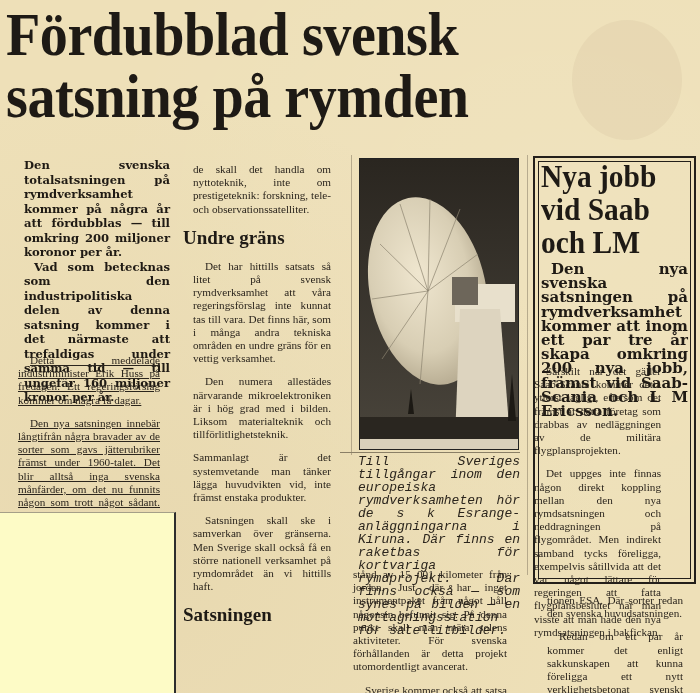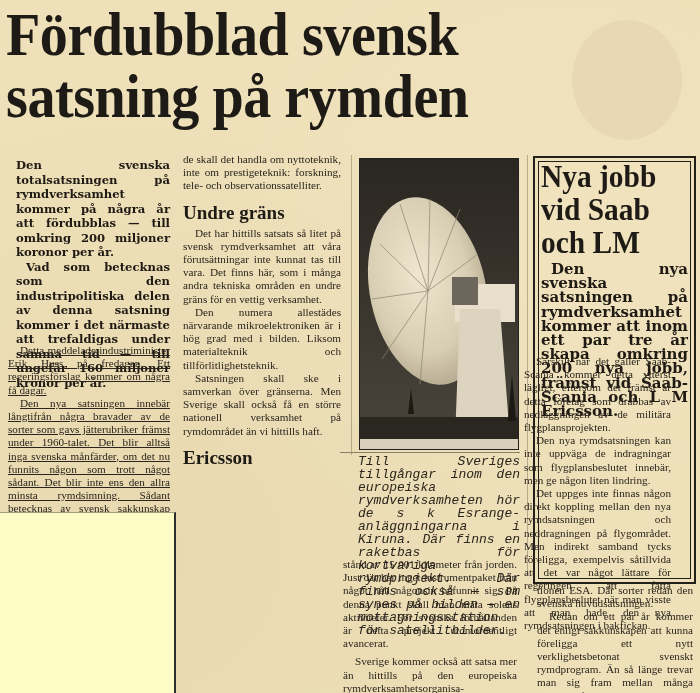--- a/index.html
+++ b/index.html
@@ -24,27 +24,27 @@
     position: absolute; left: 6px; top: 4px; width: 600px;
     font-family: "Liberation Serif", serif; font-weight: bold;
     font-size: 61px; line-height: 62px; letter-spacing: -0.5px;
     color: #1e1a15; transform: scaleX(0.92); transform-origin: left top;
   }
   .col {
     position: absolute; font-family: "Liberation Serif", serif;
     font-size: 11.2px; line-height: 13.2px; text-align: justify;
     color: #2b251d;
   }
-  .col p { margin: 0; text-indent: 12px; }
+  .col p { margin: 10px; text-indent: 12px; }
   .col p.noindent { text-indent: 0; }
   .lead {
     font-family: "DejaVu Serif", serif; font-weight: bold;
     font-size: 11.6px; line-height: 14.5px; color: #1f1a14;
   }
-  .lead p { margin: 0 0 0 8px; text-indent: 10px; }
+  .lead p { margin: 0 0 0 16px; text-indent: 10px; }
   .lead p:first-child { text-indent: 0; }
   .subhead {
     font-family: "Liberation Serif", serif; font-weight: bold;
     font-size: 19px; line-height: 24px; margin: 8px 0 2px 0; color: #1e1a15;
   }
   .col1 { left: 8px; top: 158px; width: 162px; }
   .col1-body { left: 8px; top: 344px; width: 162px; text-decoration: underline; }
   .col2 { left: 183px; top: 153px; width: 158px; }
   .col3-text { left: 343px; top: 558px; width: 174px; }
   .cutout {
@@ -102,24 +102,25 @@
     <p>Detta meddelade industriminister Erik Huss på fredagen. Ett regeringsförslag kommer om några få dagar.</p>
     <p>Den nya satsningen innebär långtifrån några bravader av de sorter som gavs jätterubriker främst under 1960-talet. Det blir alltså inga svenska månfärder, om det nu funnits någon som trott något sådant. Det blir inte ens den allra minsta rymdsimning. Sådant betecknas av svensk sakkunskap som jippon.</p>
     <p>Nej, för Sveriges vidkomman-</p>
   </div>
 
   <div class="cutout"></div>
 
   <div class="col col2">
     <p class="noindent">de skall det handla om nyttoteknik, inte om prestigeteknik: forskning, tele- och observationssatelliter.</p>
     <div class="subhead">Undre gräns</div>
-    <p>Det har hittills satsats så litet på svensk rymdverksamhet att våra förutsättningar inte kunnat tas till vara. Det finns här, som i många andra tekniska områden en undre gräns för en vettig verksamhet.</p>
+    <p>Det har hittills satsats så litet på svensk rymdverksamhet att våra regeringsförslag inte kunnat tas till vara. Det finns här, som i många andra tekniska områden en undre gräns för en vettig verksamhet.</p>
     <p>Den numera allestädes närvarande mikroelektroniken är i hög grad med i bilden. Liksom materialteknik och tillförlitlighetsteknik.</p>
+    <p class="noindent">Sammanlagt är det systemvetande man tänker lägga huvudvikten vid, inte främst enstaka produkter.</p>
     <p>Satsningen skall ske i samverkan över gränserna. Men Sverige skall också få en större nationell verksamhet på rymdområdet än vi hittills haft.</p>
-    <div class="subhead">Ericsson</div>
+    <div class="subhead">Satsningen</div>
 
   </div>
 
   <div class="side-rule" style="left:351px; top:155px; height:300px;"></div>
 
   <div class="photo">
     <svg width="158" height="290" viewBox="0 0 158 290">
       <defs>
         <radialGradient id="dishg" cx="45%" cy="40%" r="60%">
           <stop offset="0%" stop-color="#efe6cf"></stop>
@@ -161,21 +162,20 @@
     <p style="margin-top:5px;">Sverige kommer också att satsa mer än hittills på den europeiska rymdverksamhetsorganisa-</p>
   </div>
 
   <div class="side-rule" style="left:527px; top:155px; height:420px;"></div>
 
   <div class="box"></div>
   <div class="box-title">Nya jobb vid Saab och LM</div>
   <div class="box-lead">Den nya svenska satsningen på rymdverksamhet kommer att inom ett par tre år skapa omkring 200 nya jobb, främst vid Saab-Scania och L M Ericsson.</div>
   <div class="col box-body">
     <p>Särskilt när det gäller Saab-Scania kommer detta ytterst lägligt, eftersom det främst är detta företag som drabbas av nedläggningen av de militära flygplansprojekten.</p>
-    <p>Den nya rymdsatsningen kan inte uppväga de indragningar som flygplansbeslutet innebär, men ge någon liten lindring.</p>
     <p>Det uppges inte finnas någon direkt koppling mellan den nya rymdsatsningen och neddragningen på flygområdet. Men indirekt samband tycks föreligga, exempelvis såtillvida att det var något lättare för regeringen att fatta flygplansbeslutet när man visste att man hade den nya rymdsatsningen i bakfickan.</p>
   </div>
 
   <div class="col col4-after">
     <p class="noindent">tionen ESA. Där sorter redan den svenska huvudsatsningen.</p>
     <p>Redan om ett par år kommer det enligt sakkunskapen att kunna föreligga ett nytt verklighetsbetonat svenskt rymdprogram. Än så länge trevar man sig fram mellan många lockande förslag.</p>
 
   </div>
 </div>
 

